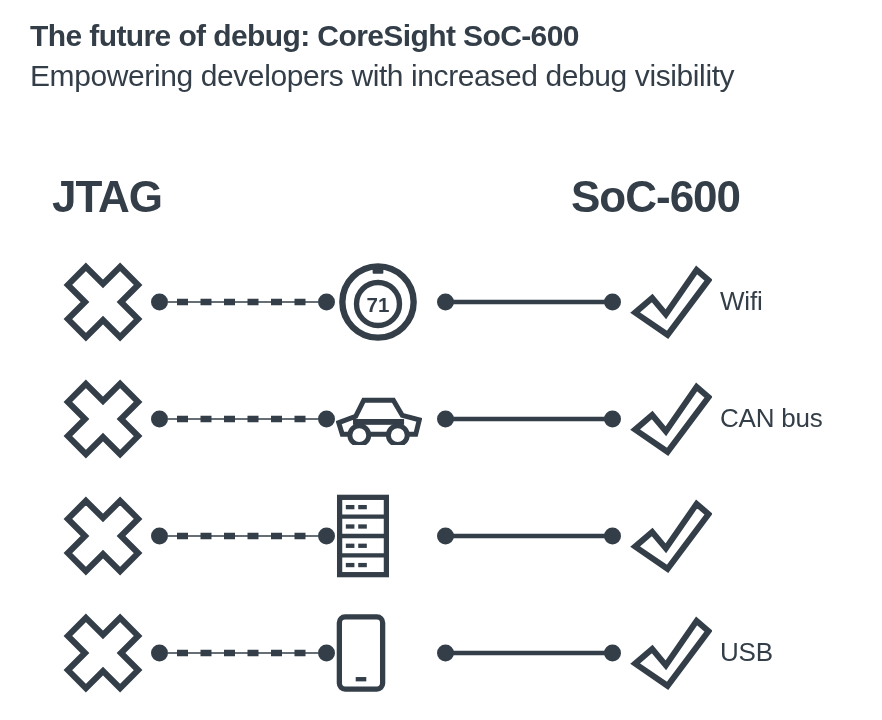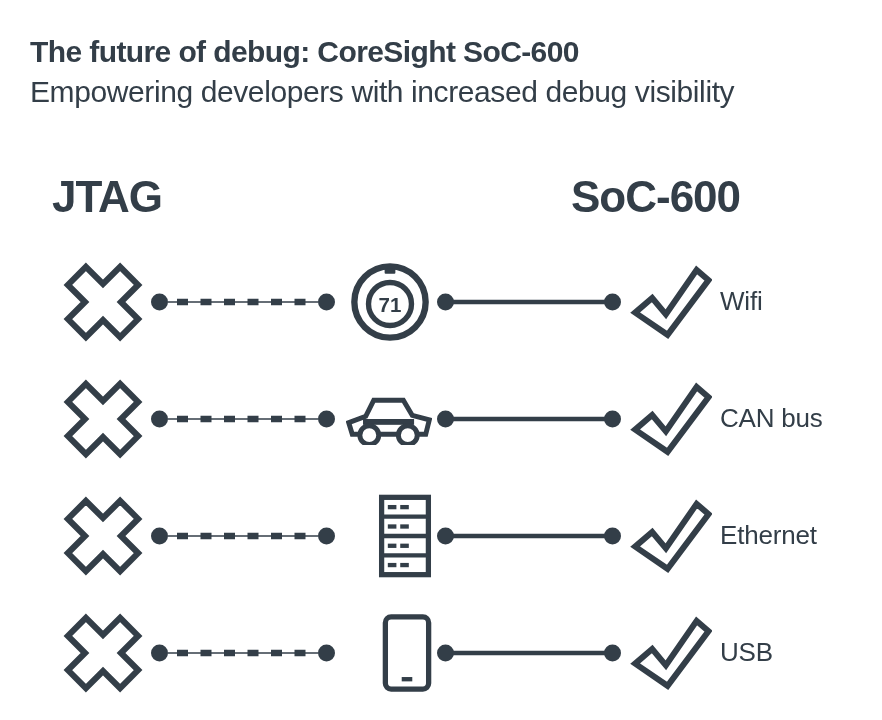--- a/index.html
+++ b/index.html
@@ -1,41 +1,41 @@
 <!DOCTYPE html>
 <html><head>
 <meta charset="utf-8">
 <style>
   html,body{margin:0;padding:0;background:#fff;}
   .slide{
     position:relative;width:882px;height:720px;background:#fff;overflow:hidden;
     font-family:"Liberation Sans",sans-serif;color:#333e48;
   }
   
-  .hdr{position:absolute;left:30px;top:32px;}
+  .hdr{position:absolute;left:30px;top:16px;}
   .title{font-size:30px;font-weight:bold;letter-spacing:-0.6px;line-height:40px;margin:0;}
   .sub{font-size:30px;font-weight:normal;letter-spacing:-0.4px;line-height:40px;}
   
   .colh{position:absolute;top:172px;font-size:44px;font-weight:bold;letter-spacing:-1px;}
   .colh.jtag{left:52px;}
   .colh.soc{left:571px;}
   
   .rows{position:absolute;left:0;top:243px;width:882px;}
   .row{display:flex;align-items:center;height:117px;padding-left:62px;box-sizing:border-box;}
   .row svg{flex:0 0 auto;display:block;}
   .icon-x path{stroke:#333e48;stroke-width:7.5;fill:none;stroke-linejoin:miter;}
   .icon-check path{stroke:#333e48;stroke-width:7;fill:none;stroke-linejoin:miter;}
   .conn{margin-left:6px;}
   .conn.solid{margin-left:4px;}
   .conn circle{fill:#333e48;}
   .conn line{stroke:#333e48;}
   .conn line.thin{stroke-width:1.5;}
   .conn line.dashes{stroke-width:6.5;stroke-dasharray:11 12.5;}
   .conn line.solidline{stroke-width:4.5;}
-  .mid{flex:0 0 96px;display:flex;justify-content:flex-end;align-items:center;}
+  .mid{flex:0 0 96px;display:flex;justify-content:flex-start;align-items:center;}
   .icon-check{margin-left:8px;}
   .label{margin-left:8px;font-size:26px;letter-spacing:-0.2px;white-space:nowrap;}
   
   .gauge circle{stroke:#333e48;fill:none;}
   .gauge .outer{stroke-width:6.5;}
   .gauge .inner{stroke-width:5.5;}
   .gauge rect{fill:#333e48;}
   .gauge text{fill:#333e48;font-family:"Liberation Sans",sans-serif;font-weight:bold;font-size:21px;text-anchor:middle;}
   
   .car path{stroke:#333e48;stroke-width:5.5;fill:none;stroke-linejoin:miter;}
@@ -157,21 +157,20 @@
         </svg>
       </div>
       <svg class="conn solid" viewBox="0 0 186 22" width="186" height="22">
         <circle cx="9.5" cy="11" r="8.5"></circle>
           <circle cx="176.5" cy="11" r="8.5"></circle>
         <line class="solidline" x1="14" y1="11" x2="172" y2="11"></line>
       </svg>
       <svg class="icon-check" viewBox="0 0 96 90" width="82" height="77">
         <path d="M6 58 L26 41 L42 60 L78 8 L92 20 L44 84 Z"></path>
       </svg>
-      <span class="label">Ethernet</span>
     </div>
 
     <div class="row">
       <svg class="icon-x" viewBox="0 0 100 100" width="82" height="82">
         <g transform="translate(50 50) rotate(45)">
           <path d="M-45 -15.5 H-15.5 V-45 H15.5 V-15.5 H45 V15.5 H15.5 V45 H-15.5 V15.5 H-45 Z"></path>
         </g>
       </svg>
       <svg class="conn" viewBox="0 0 186 22" width="186" height="22">
         <circle cx="9.5" cy="11" r="8.5"></circle>

